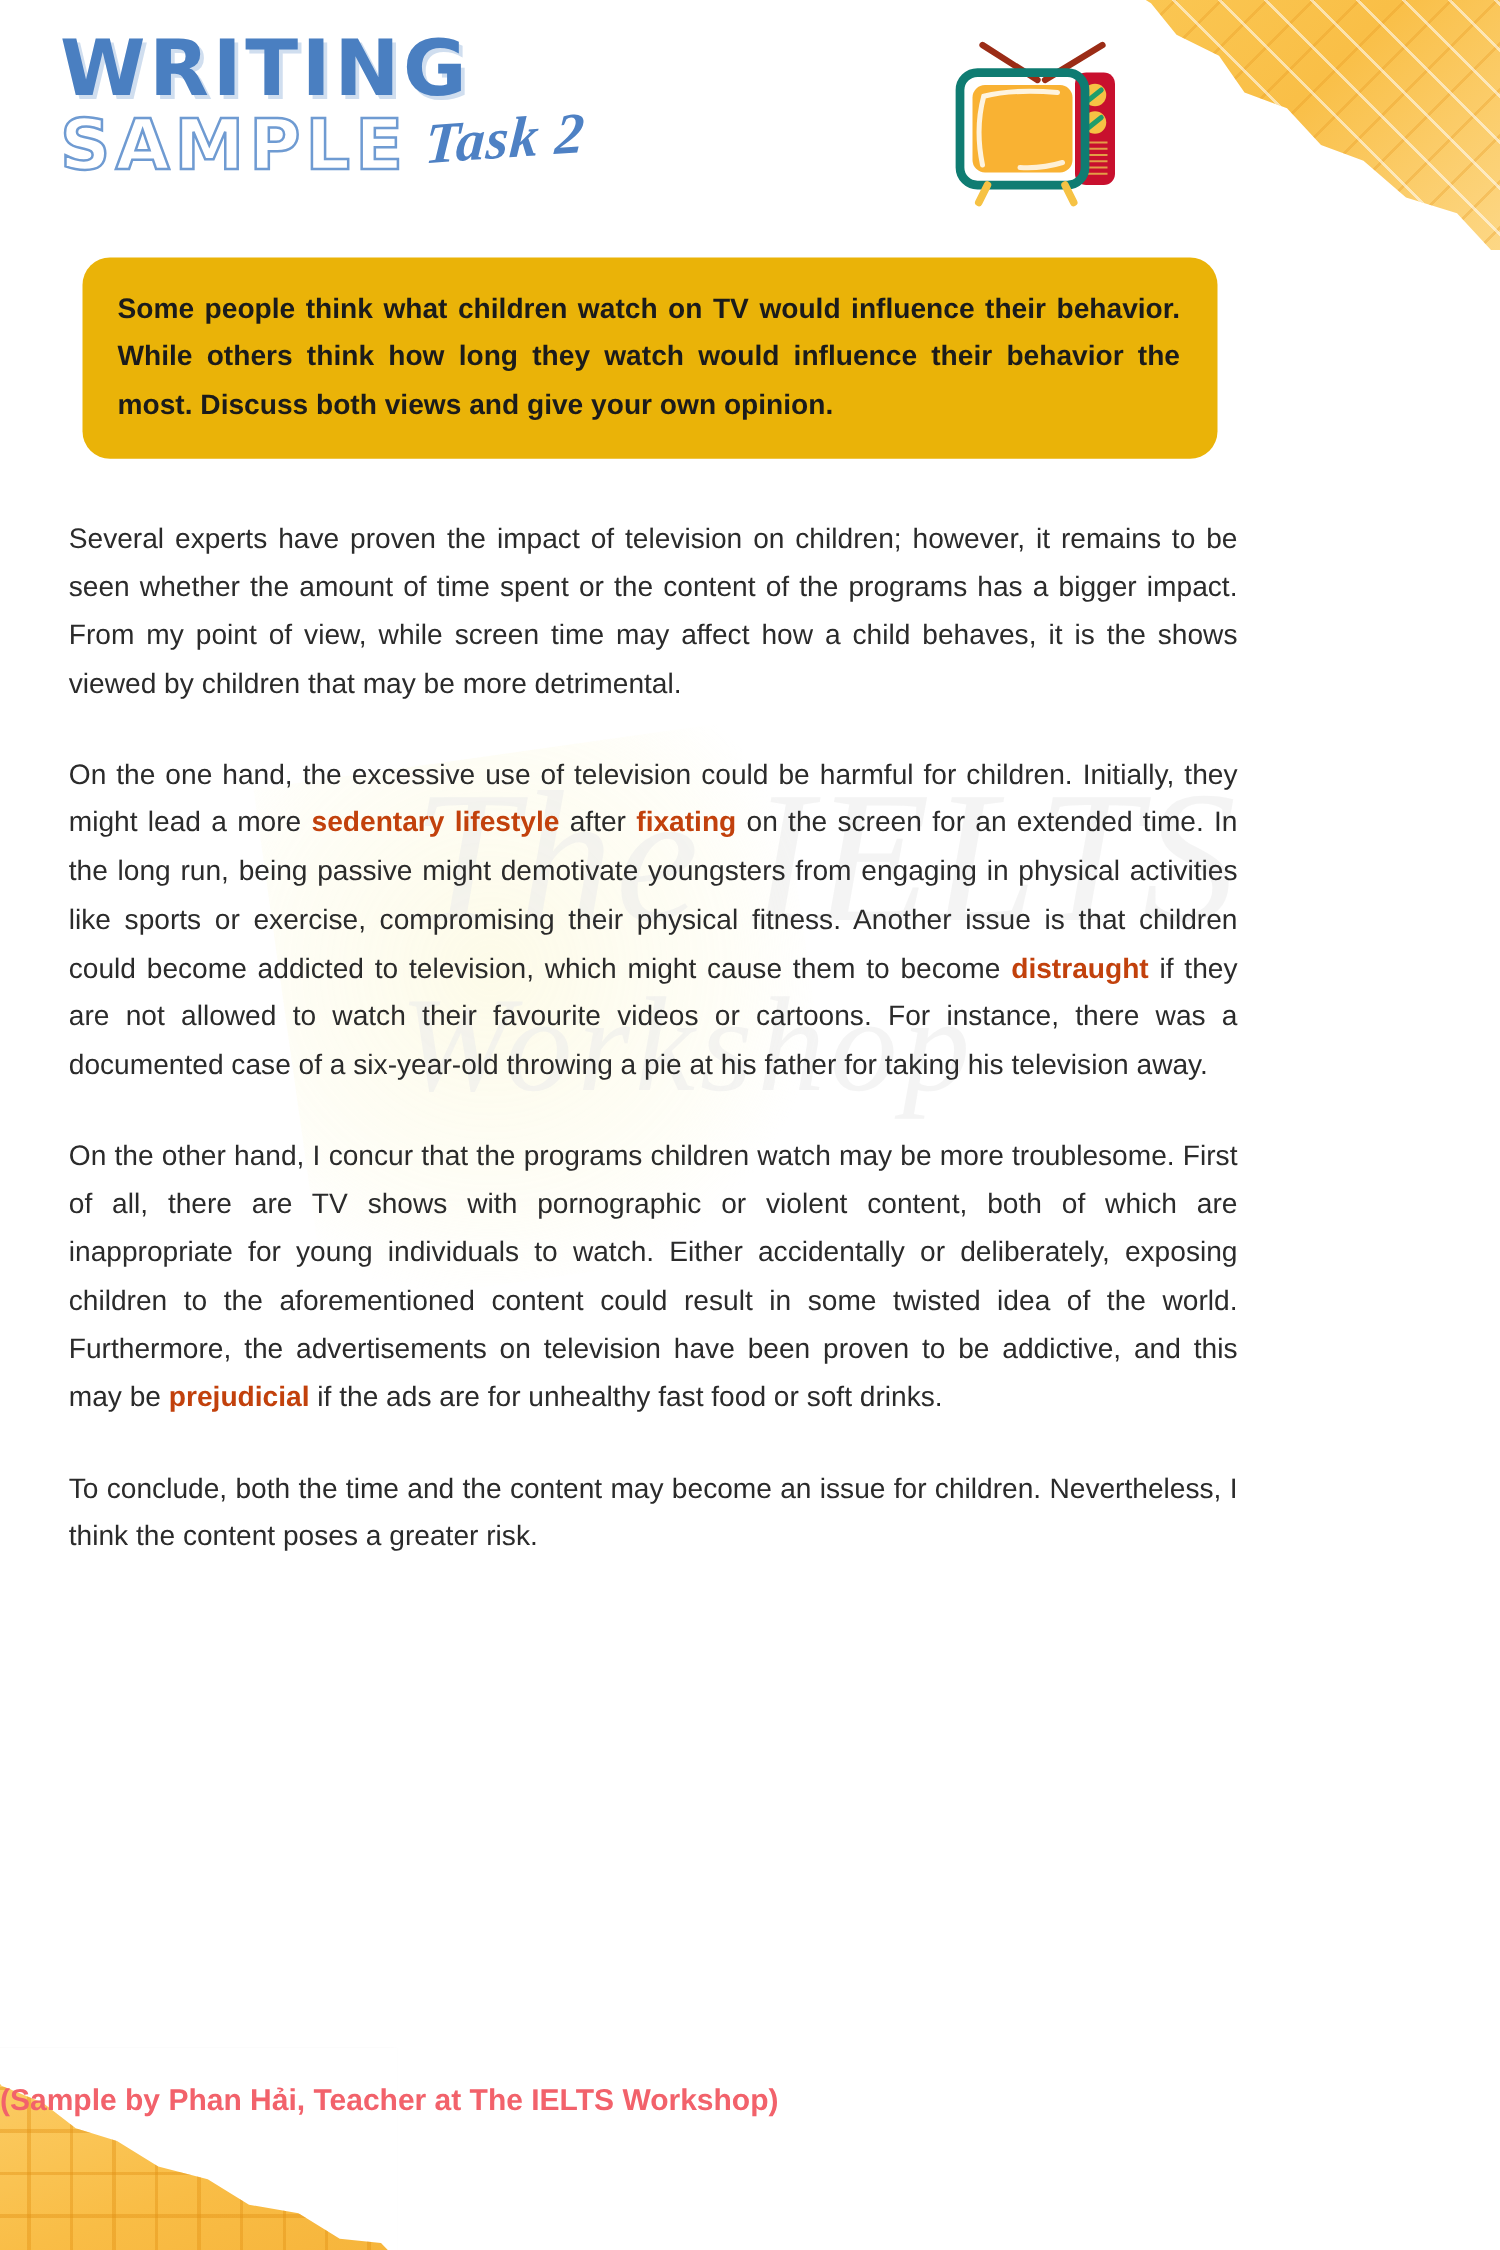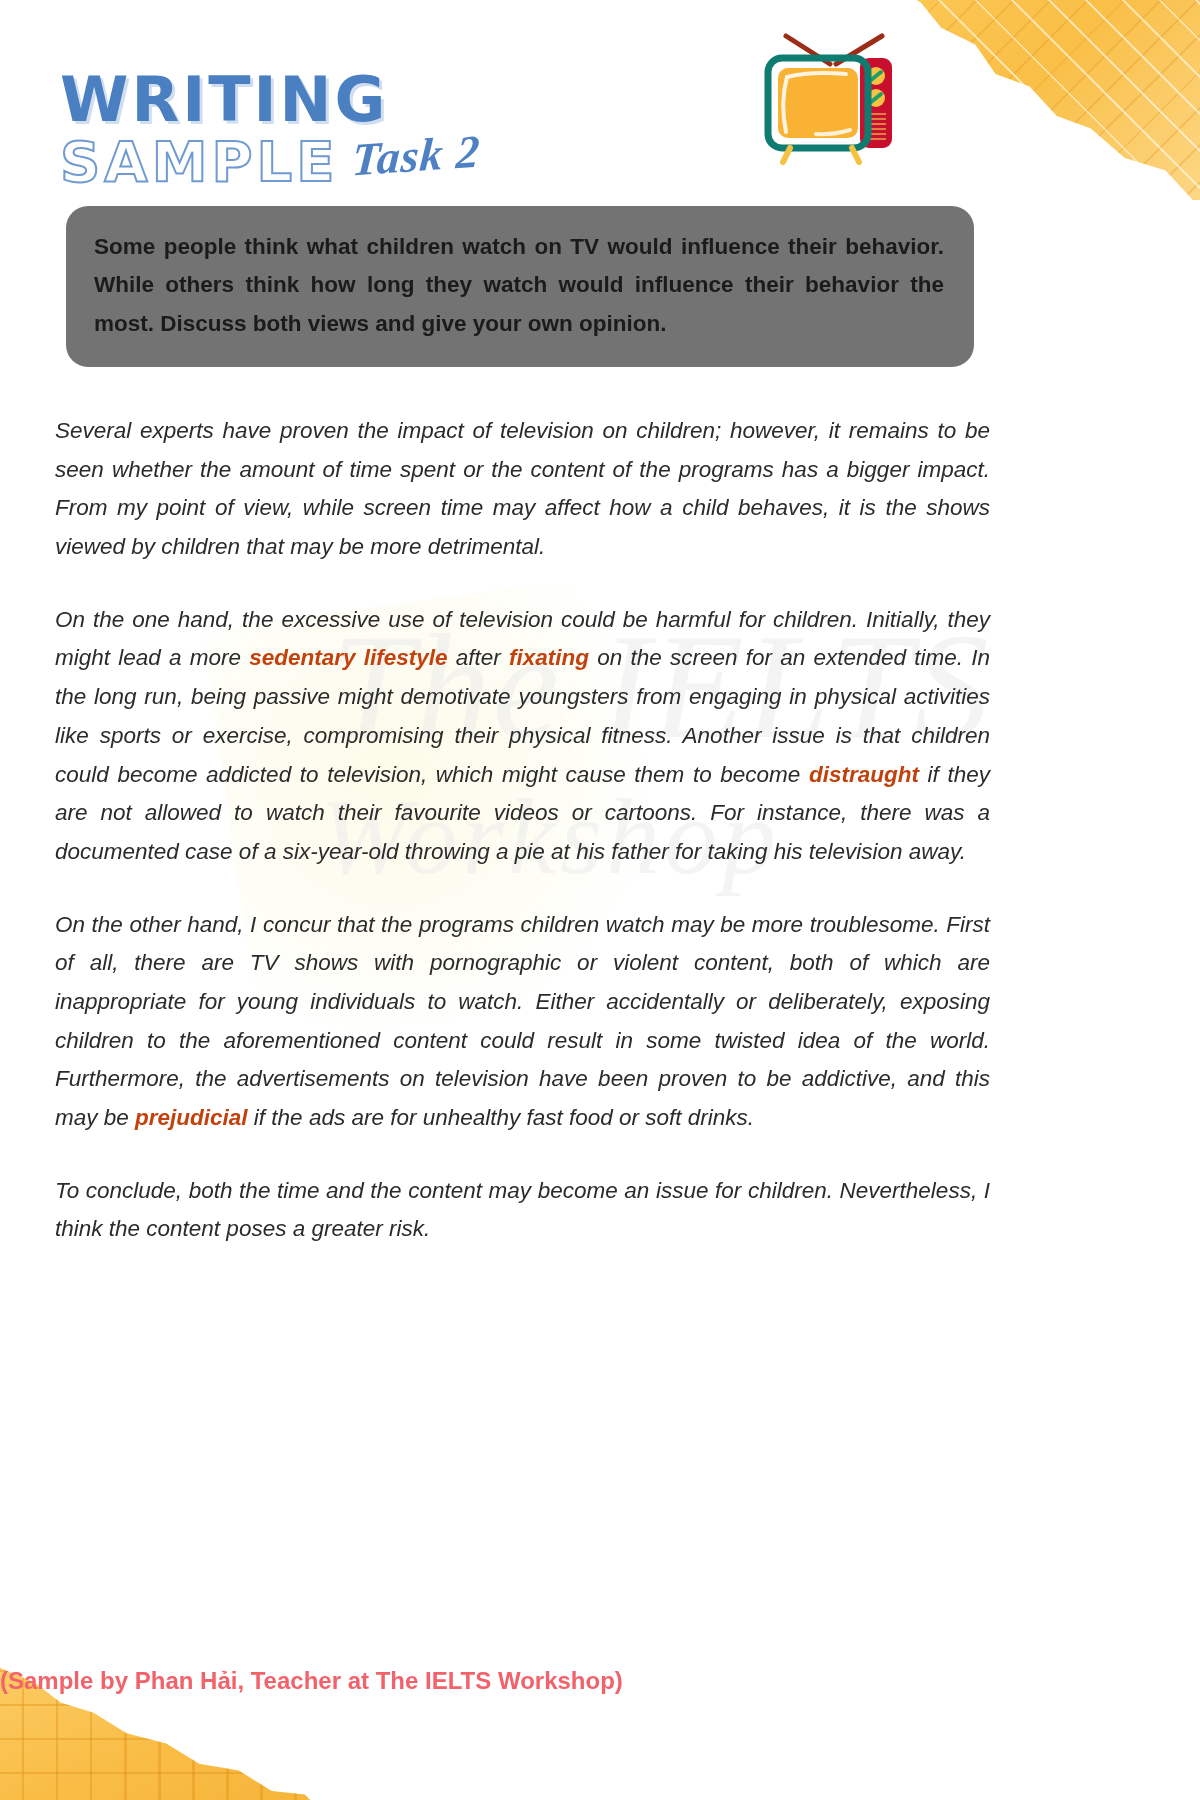--- a/index.html
+++ b/index.html
@@ -114,23 +114,22 @@
 
   
   .header {
     position: absolute;
     left: 0; top: 0;
     width: 1200px; height: 190px;
     z-index: 3;
   }
   .title-block {
     position: absolute;
-    left: 60px;
+    left: 48px;
     top: 24px;
-    margin-top: 45px;
   }
   .t-writing {
     font-size: 62px;
     font-weight: bold;
     color: #4a7fc1;
     letter-spacing: 3px;
     line-height: 1.0;
     text-shadow: 3px 3px 0 rgba(120,160,210,0.35);
     font-family: "DejaVu Sans", sans-serif;
   }
@@ -170,21 +169,21 @@
     height: 140px;
   }
 
   
   .prompt-box {
     position: absolute;
     left: 66px;
     top: 206px;
     width: 908px;
     box-sizing: border-box;
-    background: #737373;
+    background: #eab308;
     border-radius: 22px;
     padding: 22px 30px 24px 28px;
     z-index: 3;
   }
   .prompt-text {
     font-size: 22.5px;
     font-weight: bold;
     color: #1b1b1b;
     line-height: 1.70;
     text-align: justify;
@@ -199,21 +198,20 @@
     width: 935px;
     z-index: 2;
   }
   .para {
     font-size: 22.5px;
     color: #2b2b2b;
     line-height: 1.72;
     text-align: justify;
     margin: 0 0 34px 0;
     font-family: "Liberation Sans", sans-serif;
-    font-style: italic;
   }
   .para:last-of-type { margin-bottom: 0; }
   .para b { font-weight: bold; color: #c2410c; }
 
   .credit {
     position: absolute;
     left: 0;
     top: 1667px;
     width: 1200px;
     font-size: 24px;

